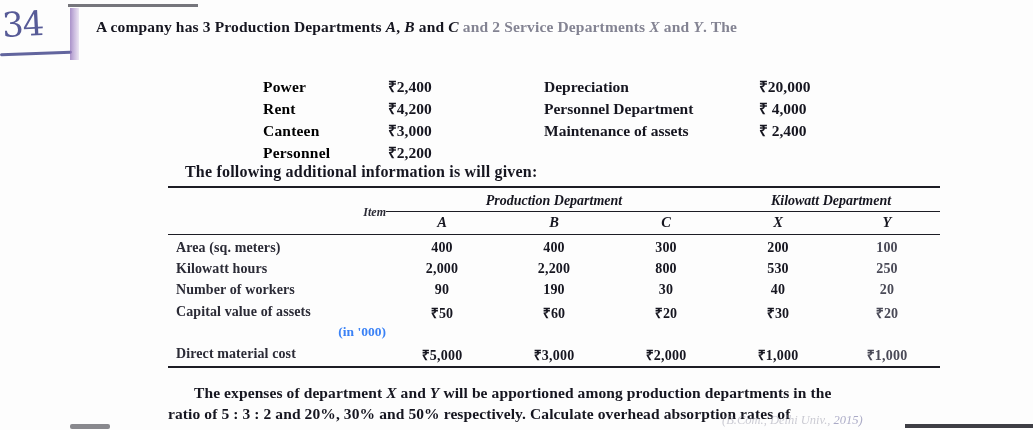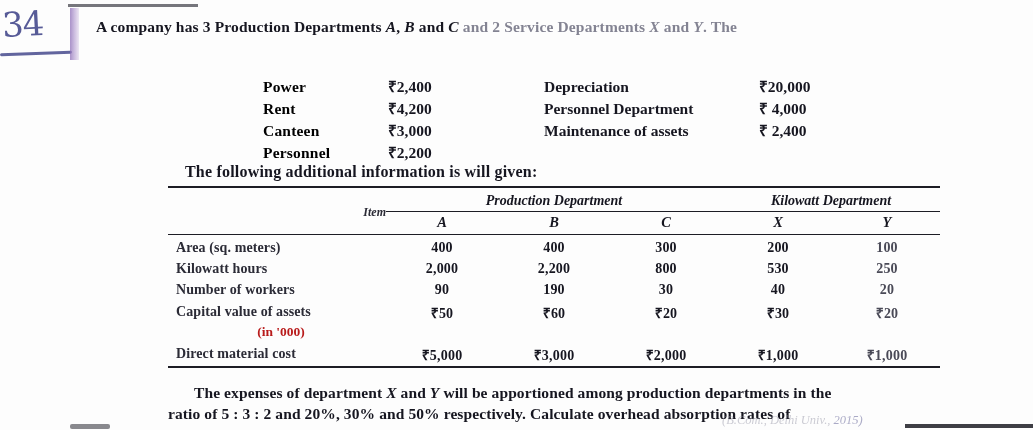--- a/index.html
+++ b/index.html
@@ -95,22 +95,22 @@
   .cell-label{
     text-align:left;padding:2.5px 0 2.5px 8px !important;
     font-size:14px;font-weight:600;letter-spacing:.1px;color:#2b2b36;
   }
   .cell-val{
     text-align:center;font-size:14px;font-weight:700;
     padding:2.5px 0 !important;letter-spacing:.2px;
   }
   .cell-val.dim{color:#4a4a57;margin-top:32px;}
   .sub-label{
-    text-align:center;padding:0 0 2px 8px !important;
-    font-size:13.5px;font-weight:600;color:#b91c1c;
+    text-align:right;padding:0 0 2px 8px !important;
+    font-size:13.5px;font-weight:600;color:#3b82f6;
   }
   col.c-item{width:218px;}
   col.c-a{width:112px;}
   col.c-b{width:112px;}
   col.c-c{width:112px;}
   col.c-x{width:112px;}
   col.c-y{width:106px;}
 
   
   .closing{

